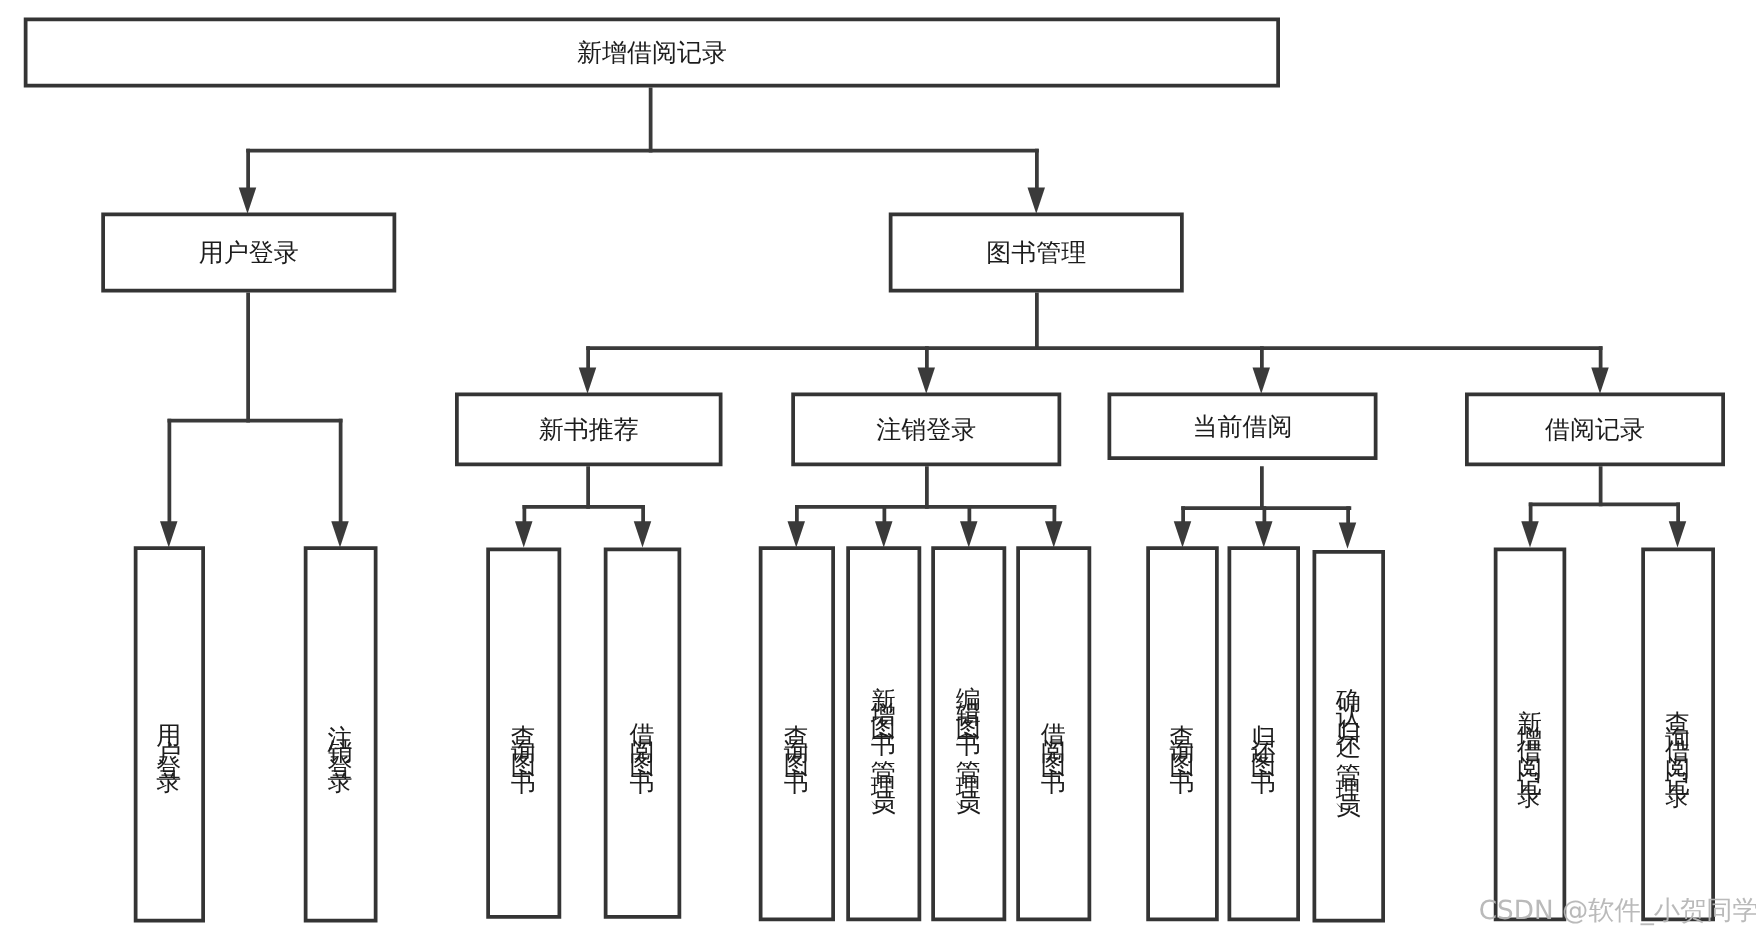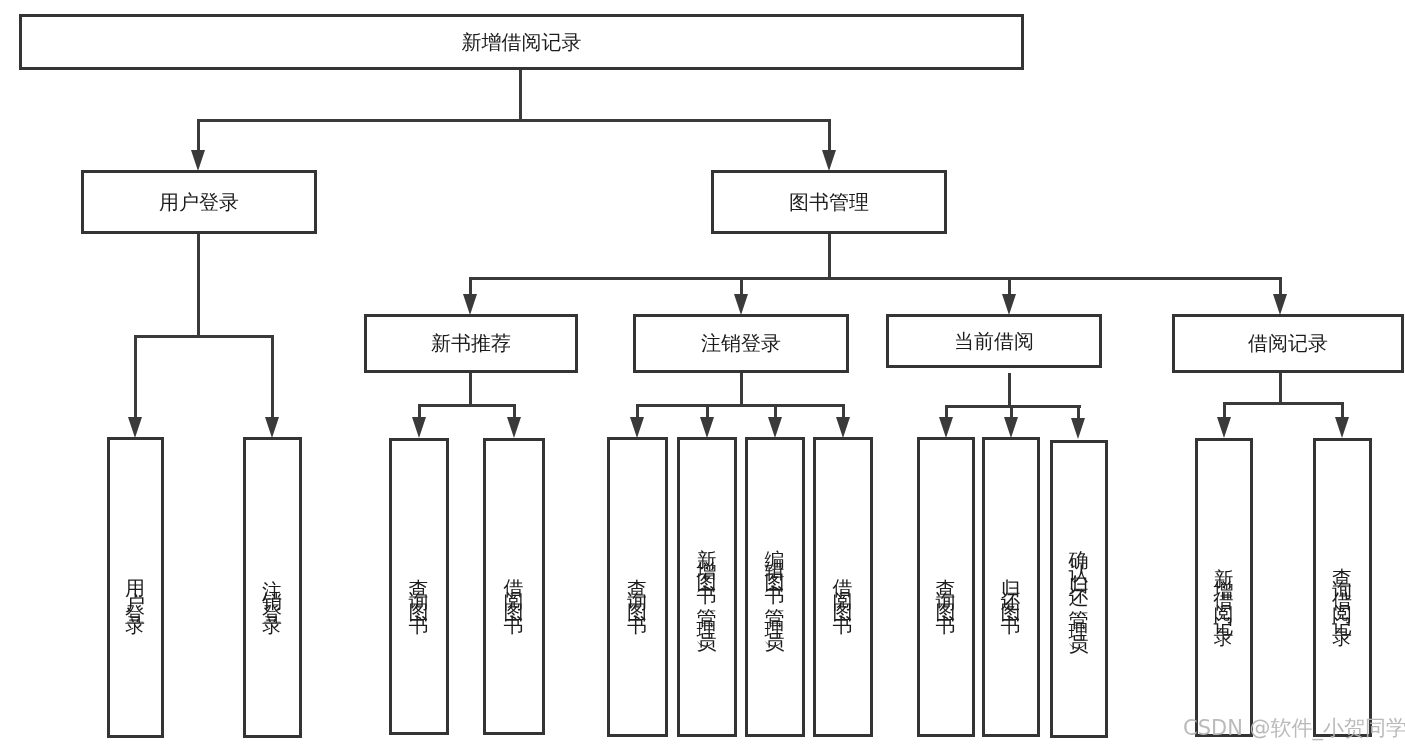--- a/index.html
+++ b/index.html
@@ -49,21 +49,21 @@
 
   <div class="box" style="left:711px; top:170px; width:236px; height:64px;">
     <span class="lbl">图书管理</span>
   </div>
   <div class="box" style="left:633px; top:314px; width:216px; height:59px;">
     <span class="lbl">注销登录</span>
   </div>
   <div class="box" style="left:886px; top:314px; width:216px; height:54px;">
     <span class="lbl">当前借阅</span>
   </div>
-  <div class="box" style="left:1172px; top:314px; width:232px; height:59px;">
+  <div class="box" style="left:1172px; top:314px; width:208px; height:59px;">
     <span class="lbl">借阅记录</span>
   </div>
 
   <div class="box vbox" style="left:107px; top:437px; width:57px; height:301px;">
     <span class="lbl">用户登录</span>
   </div>
   <div class="box vbox" style="left:243px; top:437px; width:59px; height:301px;">
     <span class="lbl">注销登录</span>
   </div>
 

